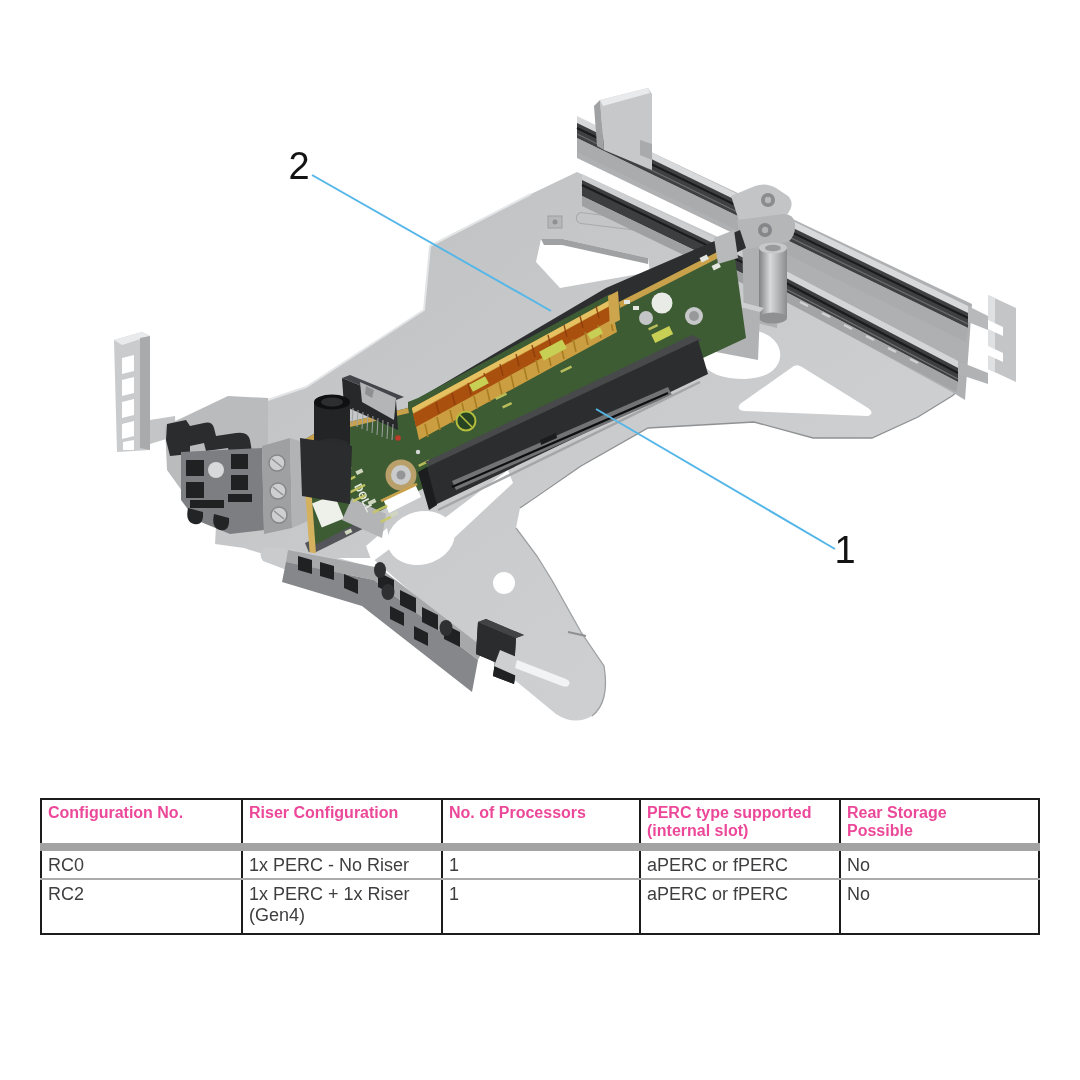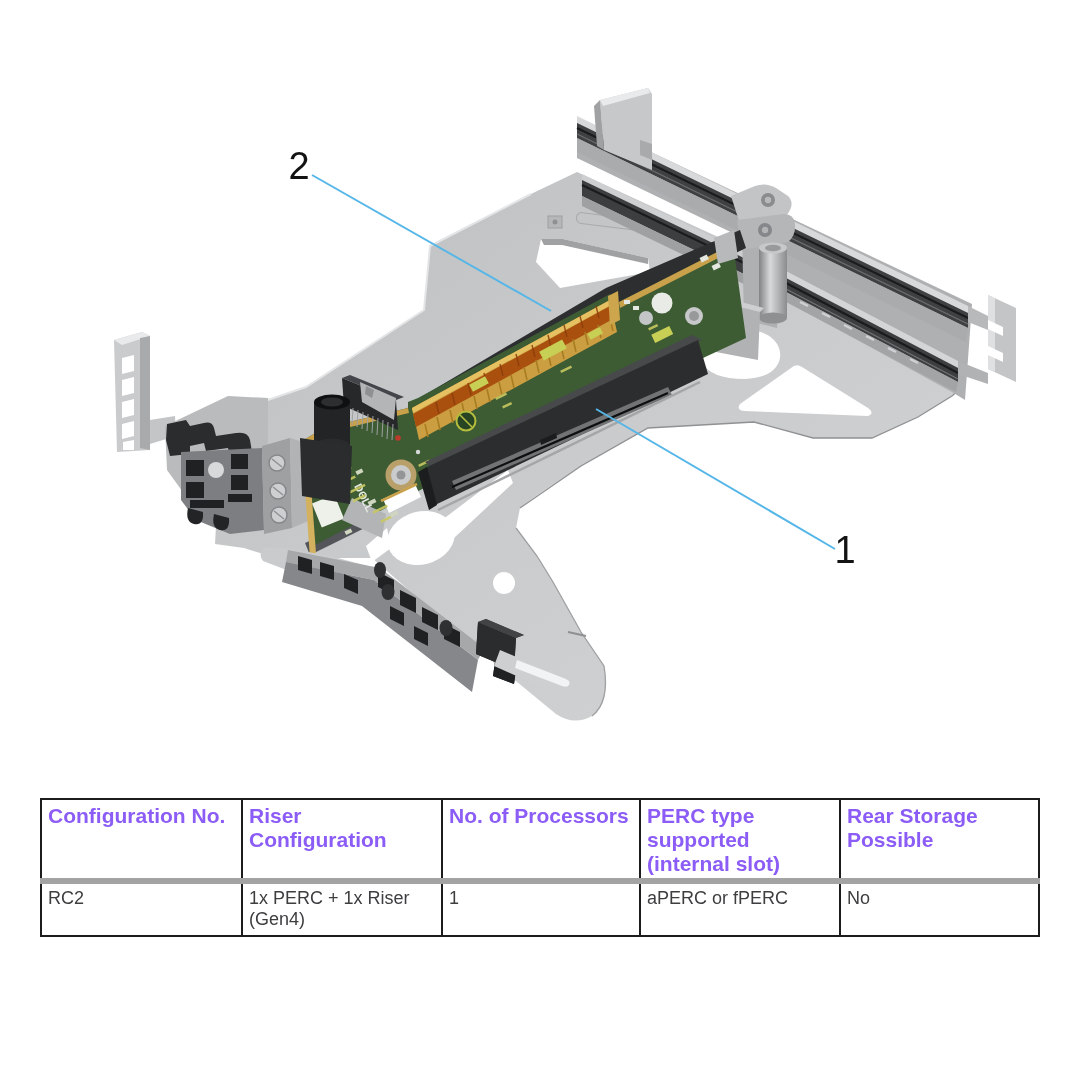--- a/index.html
+++ b/index.html
@@ -3,21 +3,21 @@
 <meta charset="utf-8">
 <style>
   html,body{margin:0;padding:0;background:#ffffff;width:1080px;height:1080px;overflow:hidden;}
   *{box-sizing:border-box;}
   body{font-family:"Liberation Sans", sans-serif;}
   #stage{position:relative;width:1080px;height:1080px;background:#fff;}
   table.cfg{position:absolute;left:40px;top:798px;width:998px;border-collapse:collapse;table-layout:fixed;
     font-size:18px;color:#3e3e40;}
   table.cfg th, table.cfg td{border-left:2px solid #1c1c1c;border-right:2px solid #1c1c1c;
     padding:4px 6px 2px 6px;vertical-align:top;text-align:left;font-weight:normal;line-height:1.17;}
-  table.cfg thead th{color:#8b5cf6;font-weight:bold;font-size:21px;border-top:2px solid #1c1c1c;border-bottom:6px solid #a3a3a3;height:47px;line-height:1.15;}
+  table.cfg thead th{color:#ec4899;font-weight:bold;font-size:16px;border-top:2px solid #1c1c1c;border-bottom:8px solid #a3a3a3;height:47px;line-height:1.15;}
   table.cfg tr.r1 td{height:30px;border-bottom:2px solid #ababab;}
   table.cfg tr.r2 td{height:55px;border-bottom:2px solid #1c1c1c;margin-top:41px;}
 </style>
 </head>
 <body>
 <div id="stage">
 <svg width="1080" height="1080" viewBox="0 0 1080 1080" style="position:absolute;left:0;top:0;">
   <defs>
     <linearGradient id="trayg" x1="0" y1="0" x2="1" y2="1">
       <stop offset="0" stop-color="#bdbfc1"></stop>
@@ -382,20 +382,27 @@
   <thead>
     <tr>
       <th>Configuration No.</th>
       <th>Riser Configuration</th>
       <th>No. of Processors</th>
       <th>PERC type supported<br>(internal slot)</th>
       <th>Rear Storage<br>Possible</th>
     </tr>
   </thead>
   <tbody>
+    <tr class="r1">
+      <td>RC0</td>
+          <td>1x PERC - No Riser</td>
+          <td>1</td>
+          <td>aPERC or fPERC</td>
+          <td>No</td>
+    </tr>
     <tr class="r2">
       <td>RC2</td>
           <td>1x PERC + 1x Riser (Gen4)</td>
           <td>1</td>
           <td>aPERC or fPERC</td>
           <td>No</td>
     </tr>
   </tbody>
 </table>
 </div>

